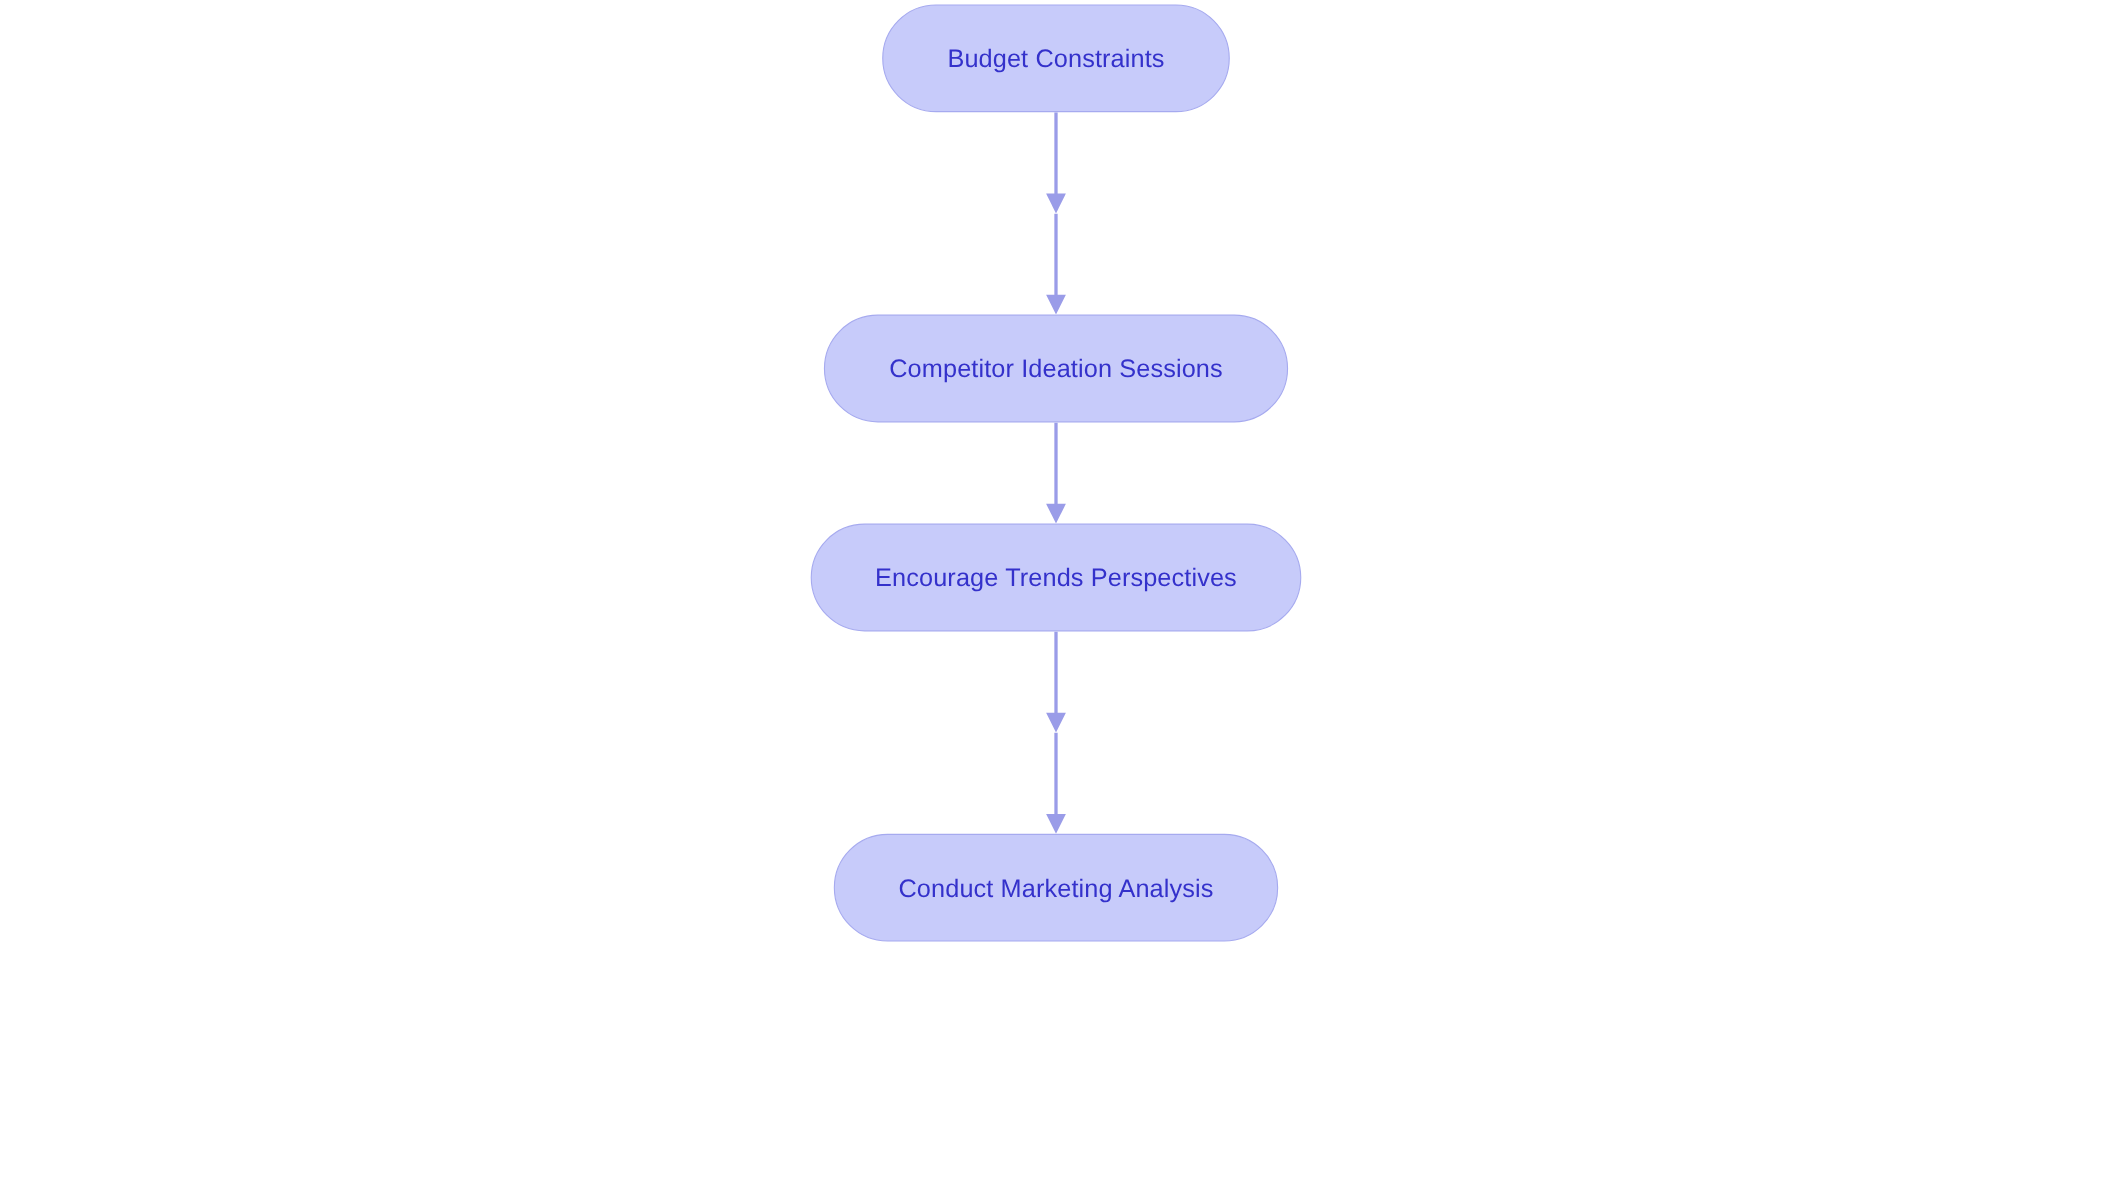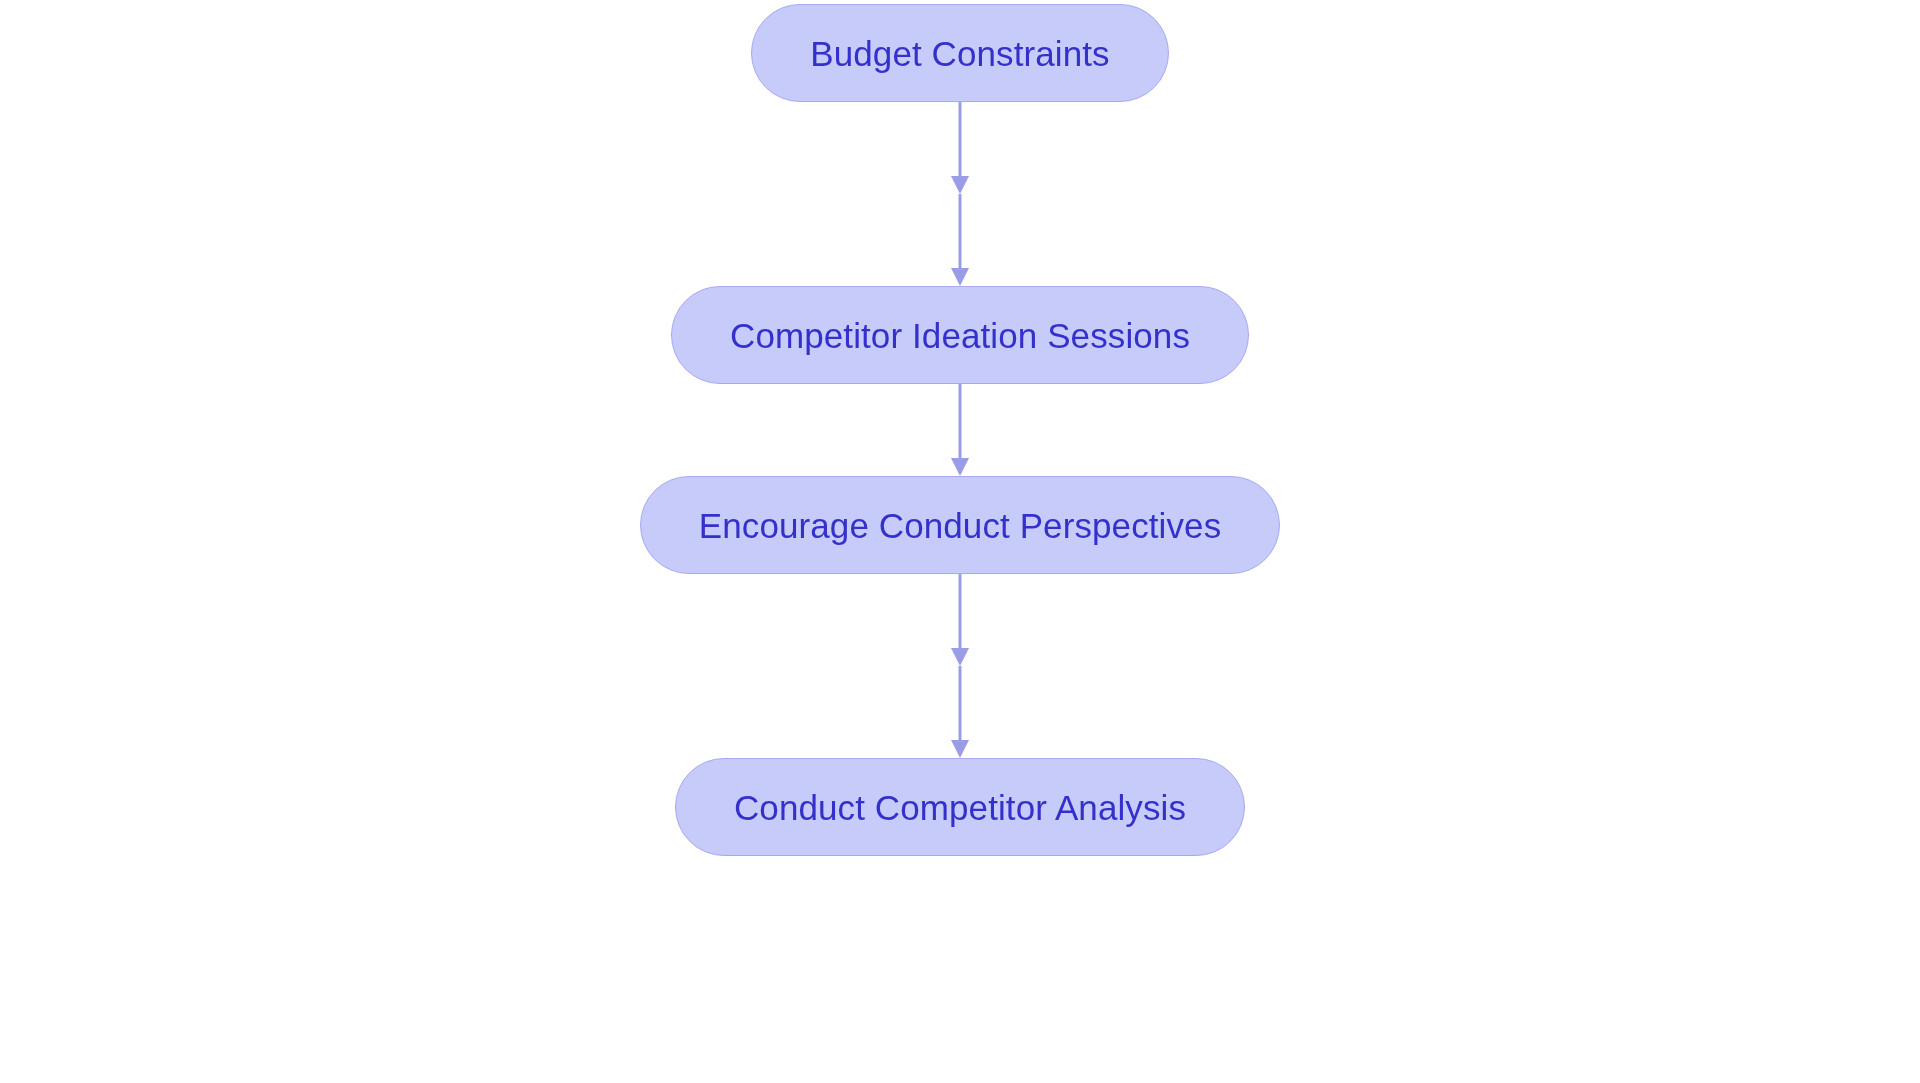--- a/index.html
+++ b/index.html
@@ -40,21 +40,21 @@
     border: 1.6px solid #a6aaef;
     display: flex;
     align-items: center;
     justify-content: center;
     padding: 0 58px;
     flex: none;
   }
 
   .flow-node-label {
     font-family: "Liberation Sans", sans-serif;
-    font-size: 35px;
+    font-size: 23px;
     line-height: 1;
     color: #3431cb;
     white-space: nowrap;
     letter-spacing: 0.1px;
   }
 
   .flow-connector {
     width: 24px;
     height: 92px;
     flex: none;
@@ -105,36 +105,36 @@
     </div>
 
     <div class="flow-connector">
       <svg viewBox="0 0 24 92" xmlns="http://www.w3.org/2000/svg">
         <line x1="12" y1="0" x2="12" y2="76" stroke="#9a9ce8" stroke-width="3"></line>
         <polygon points="12,92 3,74 21,74" fill="#9a9ce8"></polygon>
       </svg>
     </div>
 
     <div class="flow-node">
-      <span class="flow-node-label">Encourage Conduct Perspectives</span>
+      <span class="flow-node-label">Encourage Trends Perspectives</span>
     </div>
 
     <div class="flow-connector">
       <svg viewBox="0 0 24 92" xmlns="http://www.w3.org/2000/svg">
         <line x1="12" y1="0" x2="12" y2="76" stroke="#9a9ce8" stroke-width="3"></line>
         <polygon points="12,92 3,74 21,74" fill="#9a9ce8"></polygon>
       </svg>
     </div>
 
 
     <div class="flow-connector">
       <svg viewBox="0 0 24 92" xmlns="http://www.w3.org/2000/svg">
         <line x1="12" y1="0" x2="12" y2="76" stroke="#9a9ce8" stroke-width="3"></line>
         <polygon points="12,92 3,74 21,74" fill="#9a9ce8"></polygon>
       </svg>
     </div>
 
     <div class="flow-node">
-      <span class="flow-node-label">Conduct Competitor Analysis</span>
+      <span class="flow-node-label">Conduct Marketing Analysis</span>
     </div>
 
   </div>
 </div>
 
 </body></html>

